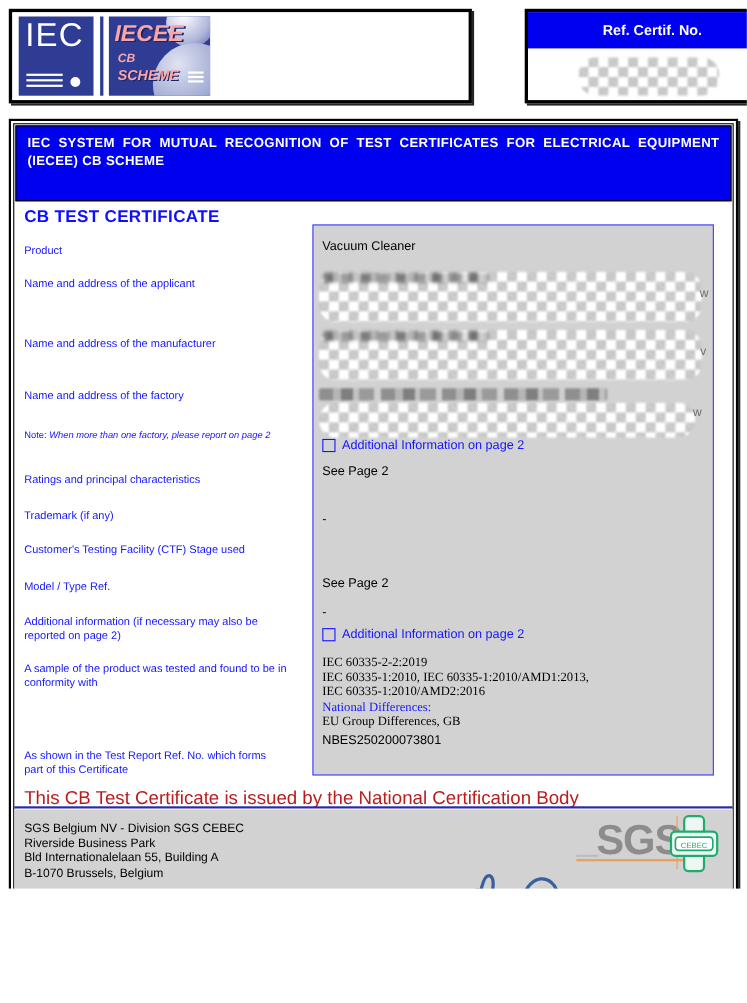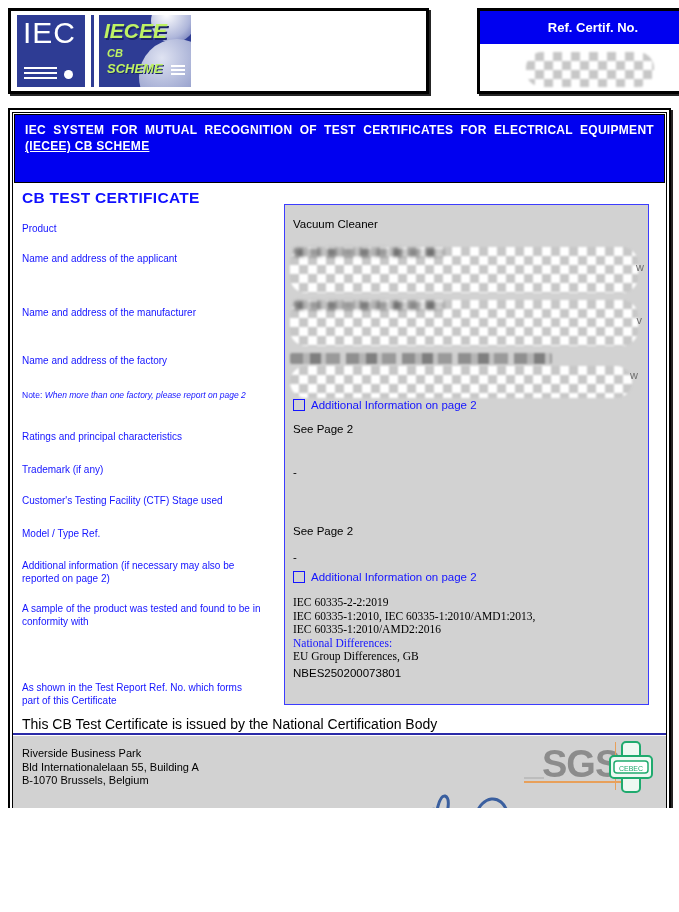--- a/index.html
+++ b/index.html
@@ -20,21 +20,21 @@
                background-position:0 0, 9px 9px; background-size:18px 18px; }
   .ref-redact{ position:absolute; left:46px; top:41px; width:128px; height:35px;
                border-radius:16px; filter:blur(.8px); }
 
   .iec-sq   { position:absolute; left:6px; top:4px; width:68px; height:72px; background:#2e3c94; color:#fff; }
   .iec-word { position:absolute; left:6px; top:1px; font-size:30px; letter-spacing:1px; }
   .iec-bar  { position:absolute; left:7px; width:33px; height:2.5px; background:#fff; }
   .iec-dot  { position:absolute; left:47px; bottom:8px; width:9px; height:9px; border-radius:50%; background:#fff; }
   .hdr-strip{ position:absolute; left:80px; top:4px; width:3px; height:72px; background:#2e3c94; }
   .iecee-sq { position:absolute; left:88px; top:4px; width:92px; height:72px; background:#2e3c94;
-              overflow:hidden; color:#bef264; }
+              overflow:hidden; color:#fca5a5; }
   .globe1   { position:absolute; right:-4px; top:-16px; width:44px; height:44px; border-radius:50%;
               background:radial-gradient(circle at 35% 35%, #ffffff, #aeb6da 60%, #5a65ad 95%); }
   .globe2   { position:absolute; right:-24px; bottom:-28px; width:76px; height:76px; border-radius:50%;
               background:radial-gradient(circle at 30% 25%, #dfe3f2, #97a1cd 55%, #46529f 95%); }
   .iecee-word  { position:absolute; left:5px; top:4px; font-style:italic; font-weight:bold;
                  font-size:21px; text-shadow:1.5px 1.5px 0 #1a2468; }
   .iecee-cb    { position:absolute; left:8px; top:32px; font-style:italic; font-weight:bold; font-size:11px; }
   .iecee-scheme{ position:absolute; left:8px; top:46px; font-style:italic; font-weight:bold;
                  font-size:13px; text-shadow:1px 1px 0 #1a2468; }
   .scheme-bar  { position:absolute; left:72px; width:14px; height:2px; background:#fff; }
@@ -43,21 +43,21 @@
   .main      { position:absolute; left:8px; top:108px; width:663px; height:797px;
                border:2px solid #000; box-sizing:border-box; padding:2px;
                box-shadow:2px 2px 0 rgba(0,0,0,.85); background:#fff; }
   .main-inner{ position:relative; width:100%; height:100%; border:1px solid #000;
                box-sizing:border-box; background:#fff; }
 
   .banner    { position:absolute; left:1px; top:1px; right:1px; height:69px; background:#0000f0;
                border:1px solid #000; box-sizing:border-box; color:#fff; font-weight:bold;
                font-size:12px; padding:8px 10px 12px 10px; }
   .banner-l1 { text-align:justify; text-align-last:justify; letter-spacing:.3px; }
-  .banner-l2 { margin-top:2px; letter-spacing:.3px;text-decoration:underline; }
+  .banner-l2 { margin-top:2px; letter-spacing:.3px; }
 
   .cert-title{ position:absolute; left:9px; top:76px; color:#0f0fff; font-weight:bold;
                font-size:15.5px; letter-spacing:.3px; }
 
   .lbl       { position:absolute; left:9px; color:#1414ff; font-size:10px; line-height:13px;
                white-space:nowrap; }
   .lbl.wrap  { white-space:normal; }
   .note-line { position:absolute; left:9px; top:277px; color:#1414ff; font-size:8.5px; }
   .note-it   { font-style:italic; }
 
@@ -72,21 +72,21 @@
   .remnant{ position:absolute; color:#6e6e6e; font-size:11px; }
   .mosaic { position:absolute; border-radius:2px; filter:blur(1px);
             background:repeating-linear-gradient(90deg,#8f8f8f 0 13px,#b5b5b5 13px 20px,#7f7f7f 20px 31px,
                        #c2c2c2 31px 36px,#9a9a9a 36px 50px,#cfcfcf 50px 56px); }
   .cb-row { position:absolute; left:8px; display:flex; align-items:center; gap:6px;
             color:#1414ff; font-size:11.5px; white-space:nowrap; }
   .cb-box { width:10px; height:10px; border:1.5px solid #1414ff; background:transparent; flex:0 0 auto; }
   .stds   { position:absolute; left:8px; top:391px; font-size:11.5px; line-height:13.6px; color:#000;font-family:Liberation Serif, serif; }
   .std-nd { color:#1414ff; }
 
-  .issued  { position:absolute; left:9px; top:603px; color:#000000; font-size:14px; }
+  .issued  { position:absolute; left:9px; top:603px; color:#b91c1c; font-size:17px; }
   .divider { position:absolute; left:0; right:0; top:620px; height:2px; background:#2a2aa8; }
 
   
   .footer  { position:absolute; left:0; right:0; top:623px; bottom:0; background:#d2d2d2; }
   .addr    { position:absolute; left:9px; top:11px; font-size:11px; line-height:13.5px; color:#000; }
   .sgs     { position:absolute; left:529px; top:12px; width:62px; height:40px; }
   .sgs-text{ font-weight:bold; font-size:38px; color:#8c8c8c; letter-spacing:-1px; line-height:33px; }
   .sgs-hline{ position:absolute; left:-18px; top:33px; width:102px; height:1.5px; background:#e8a05a; }
   .sgs-vline{ position:absolute; right:-12px; top:-6px; width:1.5px; height:48px; background:#e8a05a; }
   .sgs-gline{ position:absolute; left:-18px; top:29px; width:20px; height:1.5px; background:#bdbdbd; }
@@ -194,20 +194,21 @@
         </div>
 
         <div class="pv" style="top:462px">NBES250200073801</div>
       </div>
 
       <div class="issued">This CB Test Certificate is issued by the National Certification Body</div>
       <div class="divider"></div>
 
       <div class="footer">
         <div class="addr">
+          <div>SGS Belgium NV - Division SGS CEBEC</div>
           <div>Riverside Business Park</div>
           <div>Bld Internationalelaan 55, Building A</div>
           <div>B-1070 Brussels, Belgium</div>
         </div>
 
         <div class="sgs">
           <div class="sgs-gline"></div>
           <div class="sgs-hline"></div>
           <div class="sgs-vline"></div>
           <div class="sgs-text">SGS</div>

